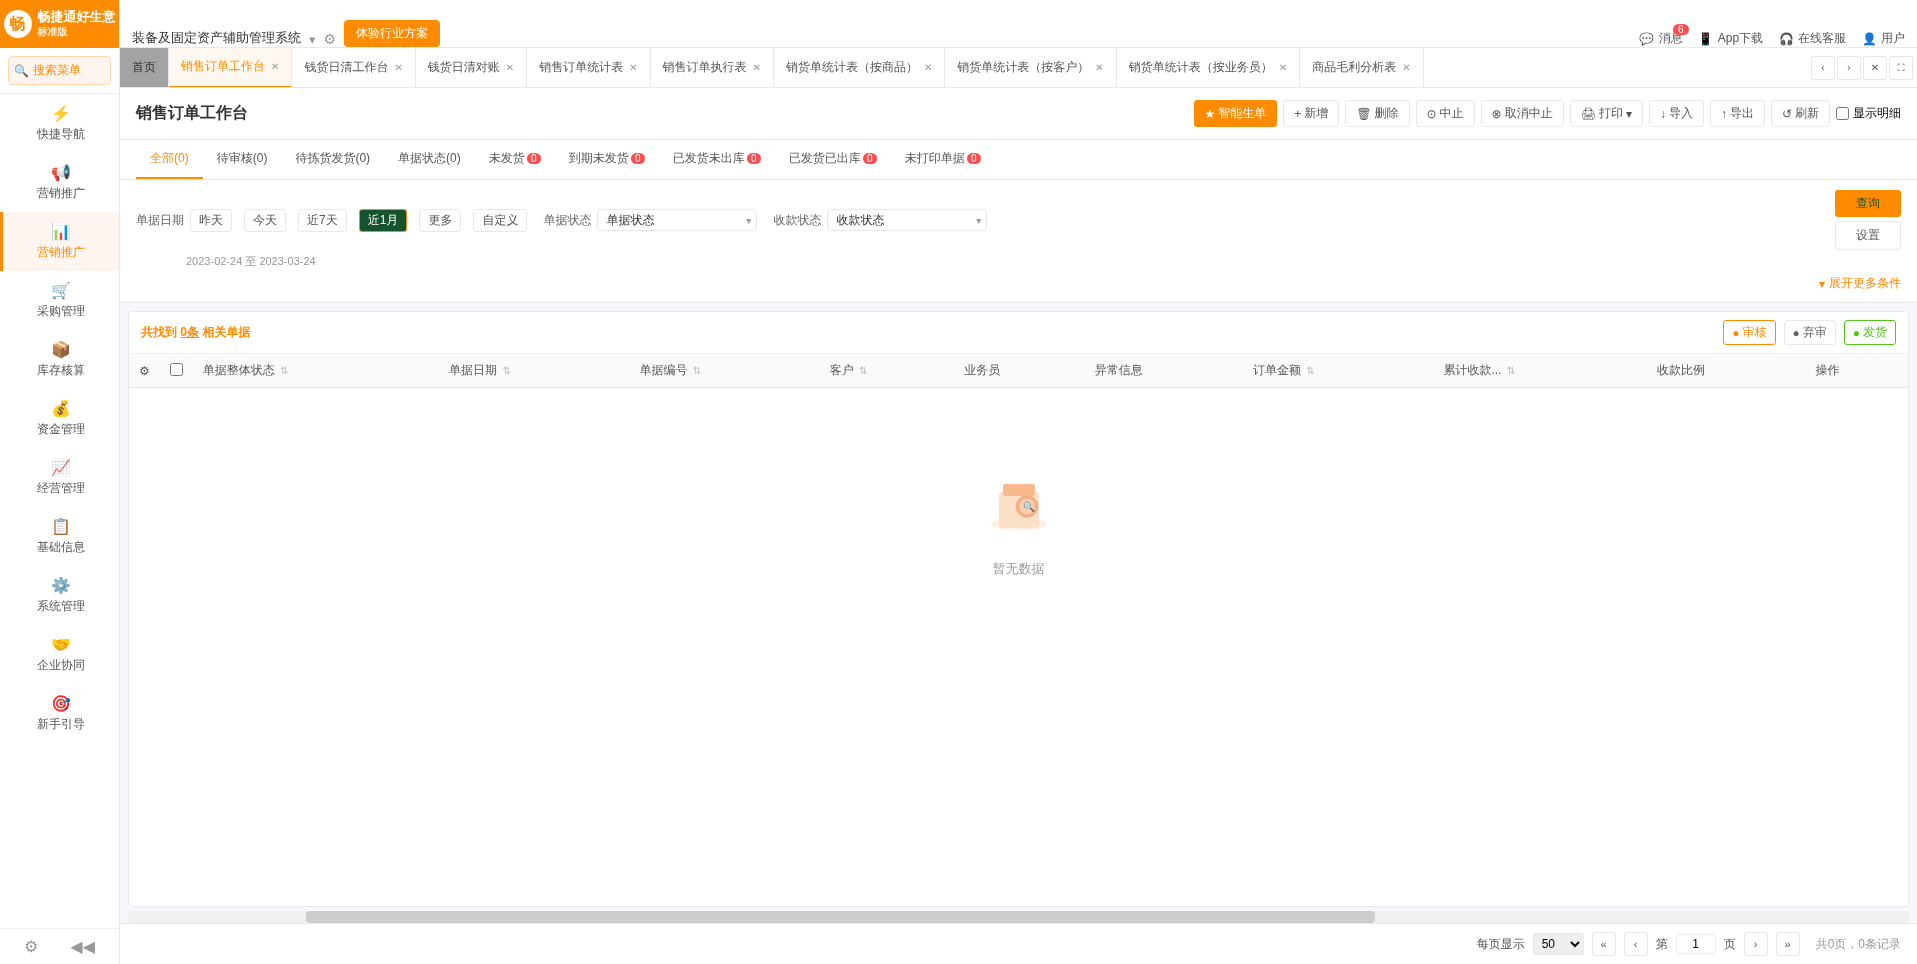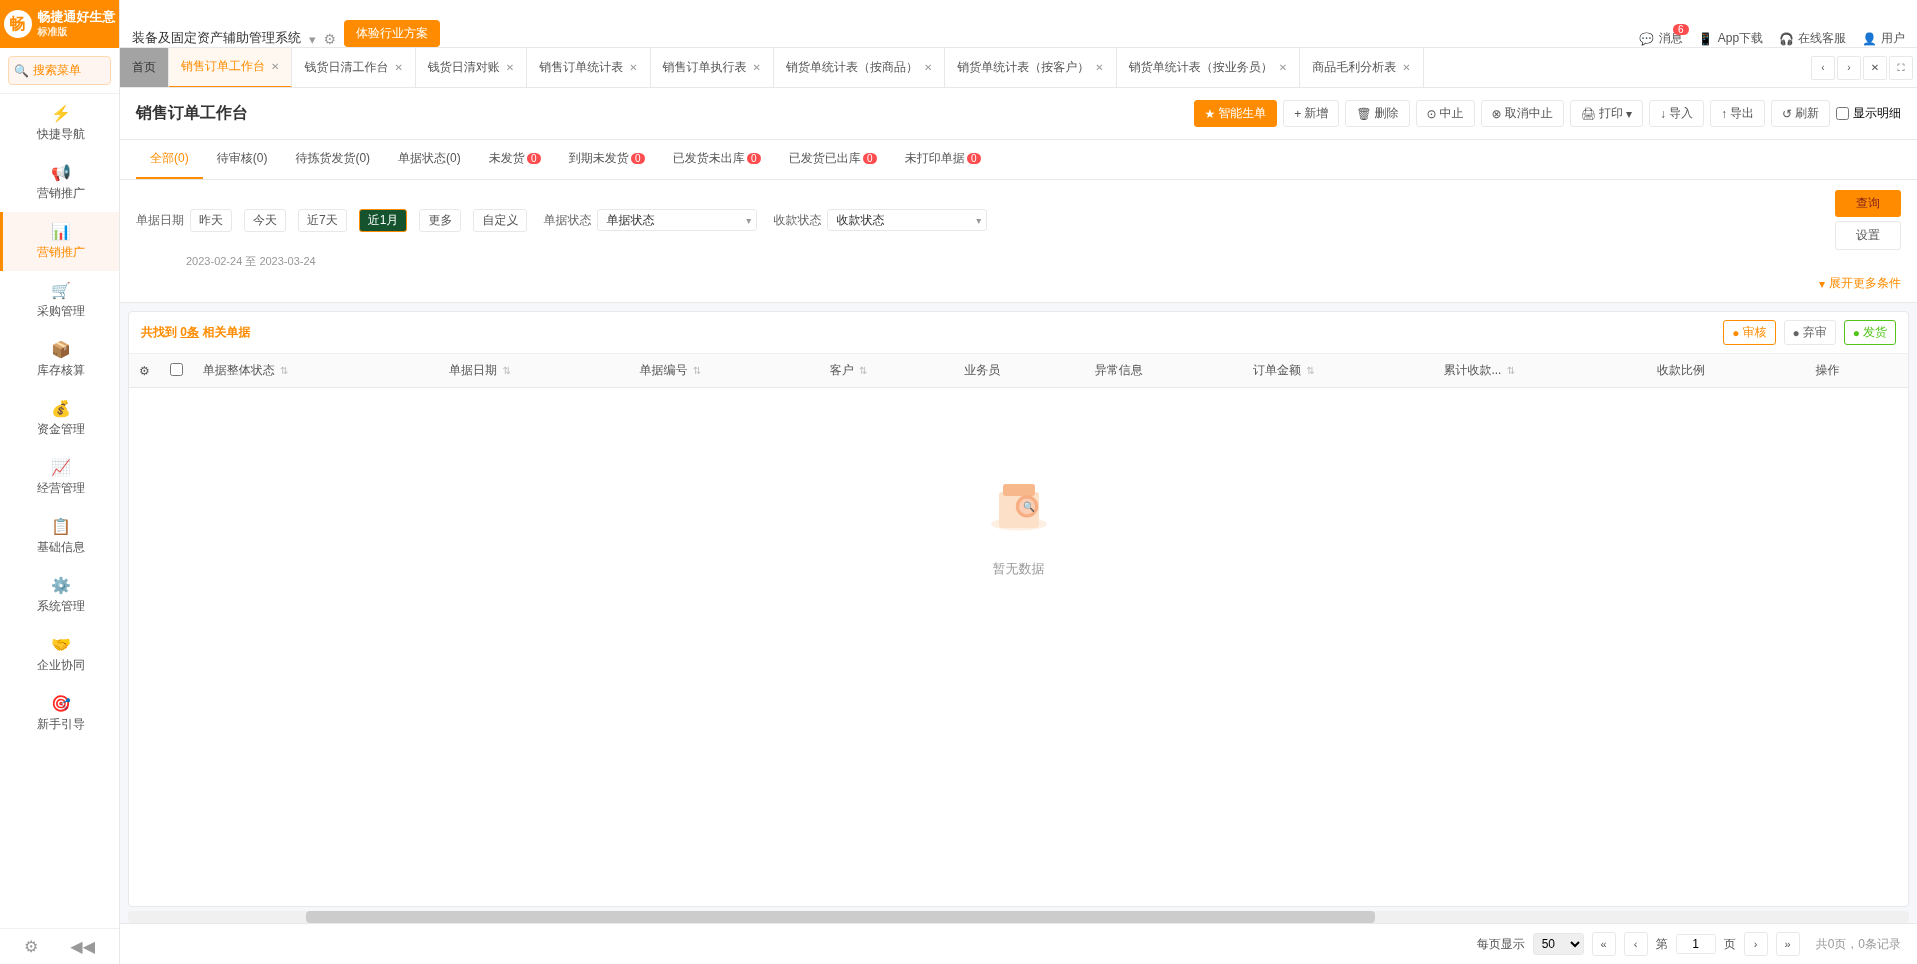--- a/index.html
+++ b/index.html
@@ -330,21 +330,21 @@
       display: flex;
       align-items: center;
       gap: 4px;
       color: #ff8c00;
       font-size: 12px;
       cursor: pointer;
       margin-left: auto;
     }
     .query-btn {
       background: #ff8c00;
-      color: #7f1d1d;
+      color: #14532d;
       border: none;
       border-radius: 3px;
       padding: 5px 20px;
       font-size: 12px;
       cursor: pointer;
     }
     .setting-btn {
       background: #fff;
       color: #555;
       border: 1px solid #e8e8e8;

